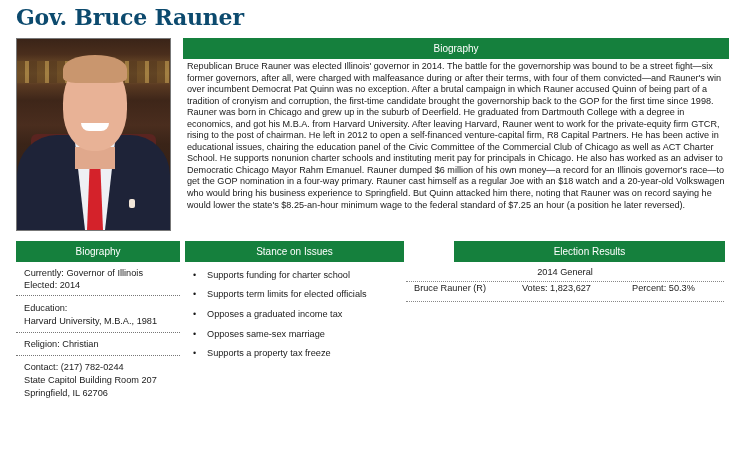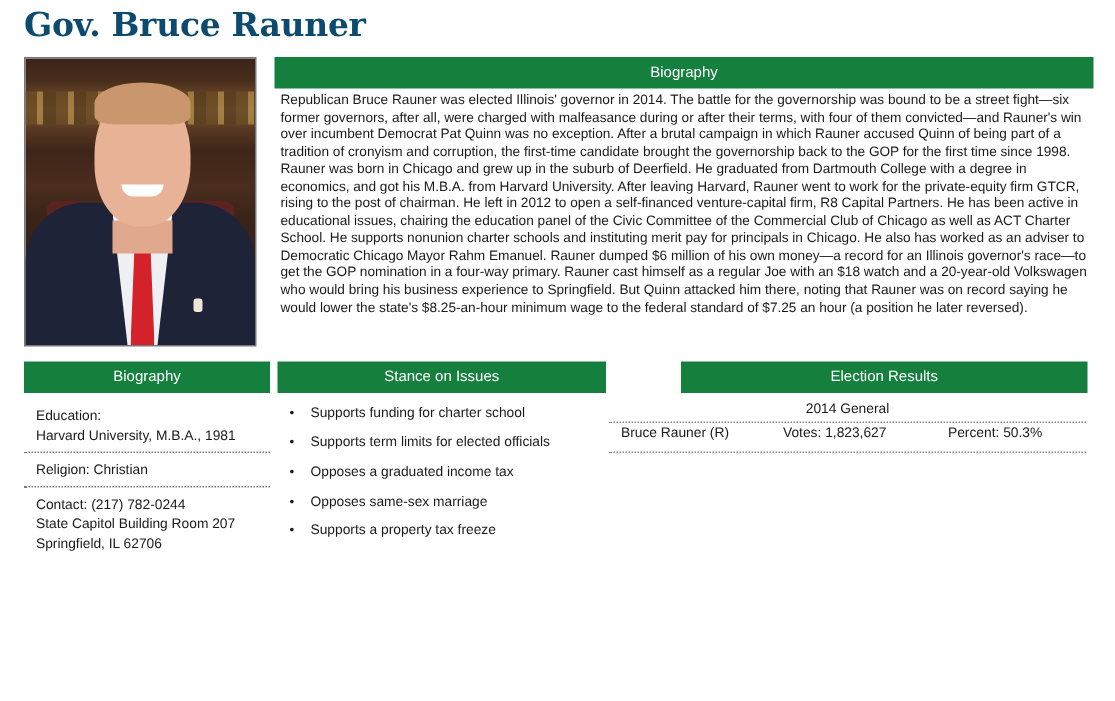--- a/index.html
+++ b/index.html
@@ -76,20 +76,24 @@
 </div>
 
 <div class="hbar" style="left:183px; top:38px; width:546px;">Biography</div>
 <div class="bio-text">Republican Bruce Rauner was elected Illinois' governor in 2014. The battle for the governorship was bound to be a street fight—six former governors, after all, were charged with malfeasance during or after their terms, with four of them convicted—and Rauner's win over incumbent Democrat Pat Quinn was no exception. After a brutal campaign in which Rauner accused Quinn of being part of a tradition of cronyism and corruption, the first-time candidate brought the governorship back to the GOP for the first time since 1998. Rauner was born in Chicago and grew up in the suburb of Deerfield. He graduated from Dartmouth College with a degree in economics, and got his M.B.A. from Harvard University. After leaving Harvard, Rauner went to work for the private-equity firm GTCR, rising to the post of chairman. He left in 2012 to open a self-financed venture-capital firm, R8 Capital Partners. He has been active in educational issues, chairing the education panel of the Civic Committee of the Commercial Club of Chicago as well as ACT Charter School. He supports nonunion charter schools and instituting merit pay for principals in Chicago. He also has worked as an adviser to Democratic Chicago Mayor Rahm Emanuel. Rauner dumped $6 million of his own money—a record for an Illinois governor's race—to get the GOP nomination in a four-way primary. Rauner cast himself as a regular Joe with an $18 watch and a 20-year-old Volkswagen who would bring his business experience to Springfield. But Quinn attacked him there, noting that Rauner was on record saying he would lower the state's $8.25-an-hour minimum wage to the federal standard of $7.25 an hour (a position he later reversed).</div>
 
 <div class="hbar" style="left:16px; top:241px; width:164px;">Biography</div>
 <div class="hbar" style="left:185px; top:241px; width:219px;">Stance on Issues</div>
 <div class="hbar" style="left:406px; top:241px; width:271px;margin-left:48px;">Election Results</div>
 
 <div class="col bio-col">
+  <div class="bio-block">
+    <div>Currently: Governor of Illinois</div>
+    <div>Elected: 2014</div>
+  </div>
   <div class="bio-block" style="padding-top:6px;">
     <div>Education:</div>
     <div style="line-height:14px;">Harvard University, M.B.A., 1981</div>
   </div>
   <div class="bio-block" style="padding-top:5px; padding-bottom:5px;">
     <div>Religion: Christian</div>
   </div>
   <div class="bio-block last" style="padding-top:5px;">
     <div style="line-height:13px;">Contact: (217) 782-0244</div>
     <div style="line-height:13px;">State Capitol Building Room 207</div>

